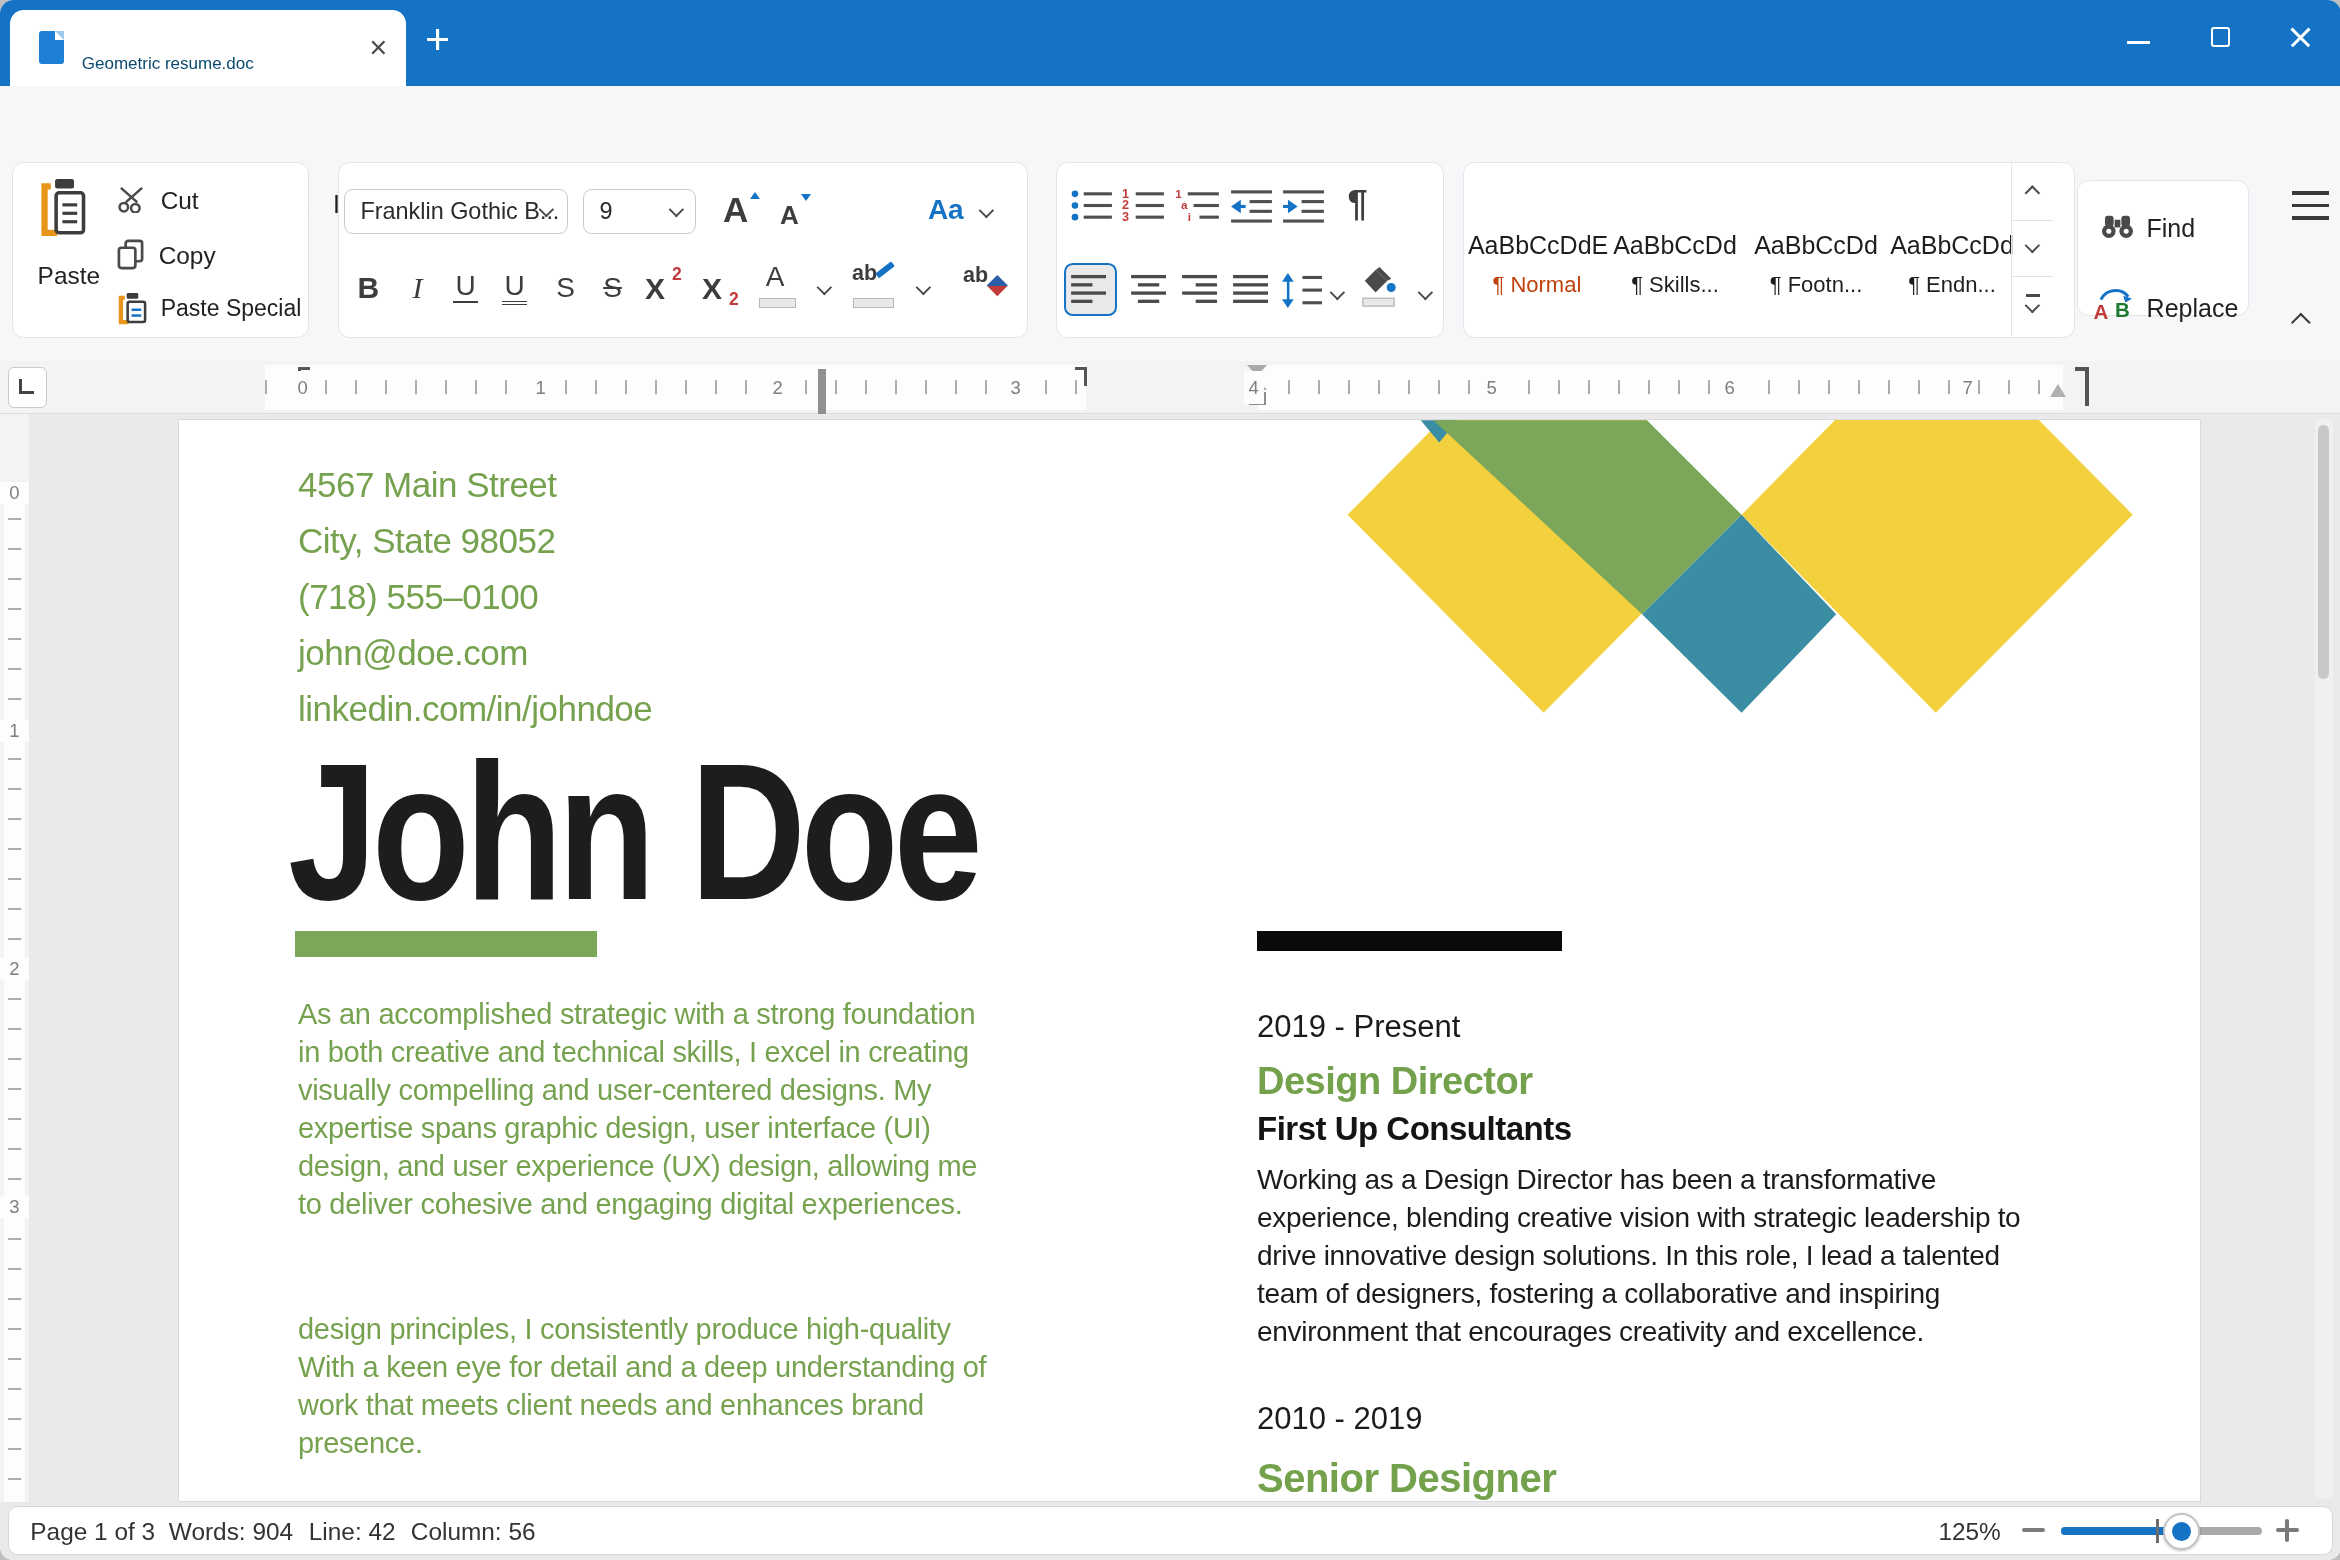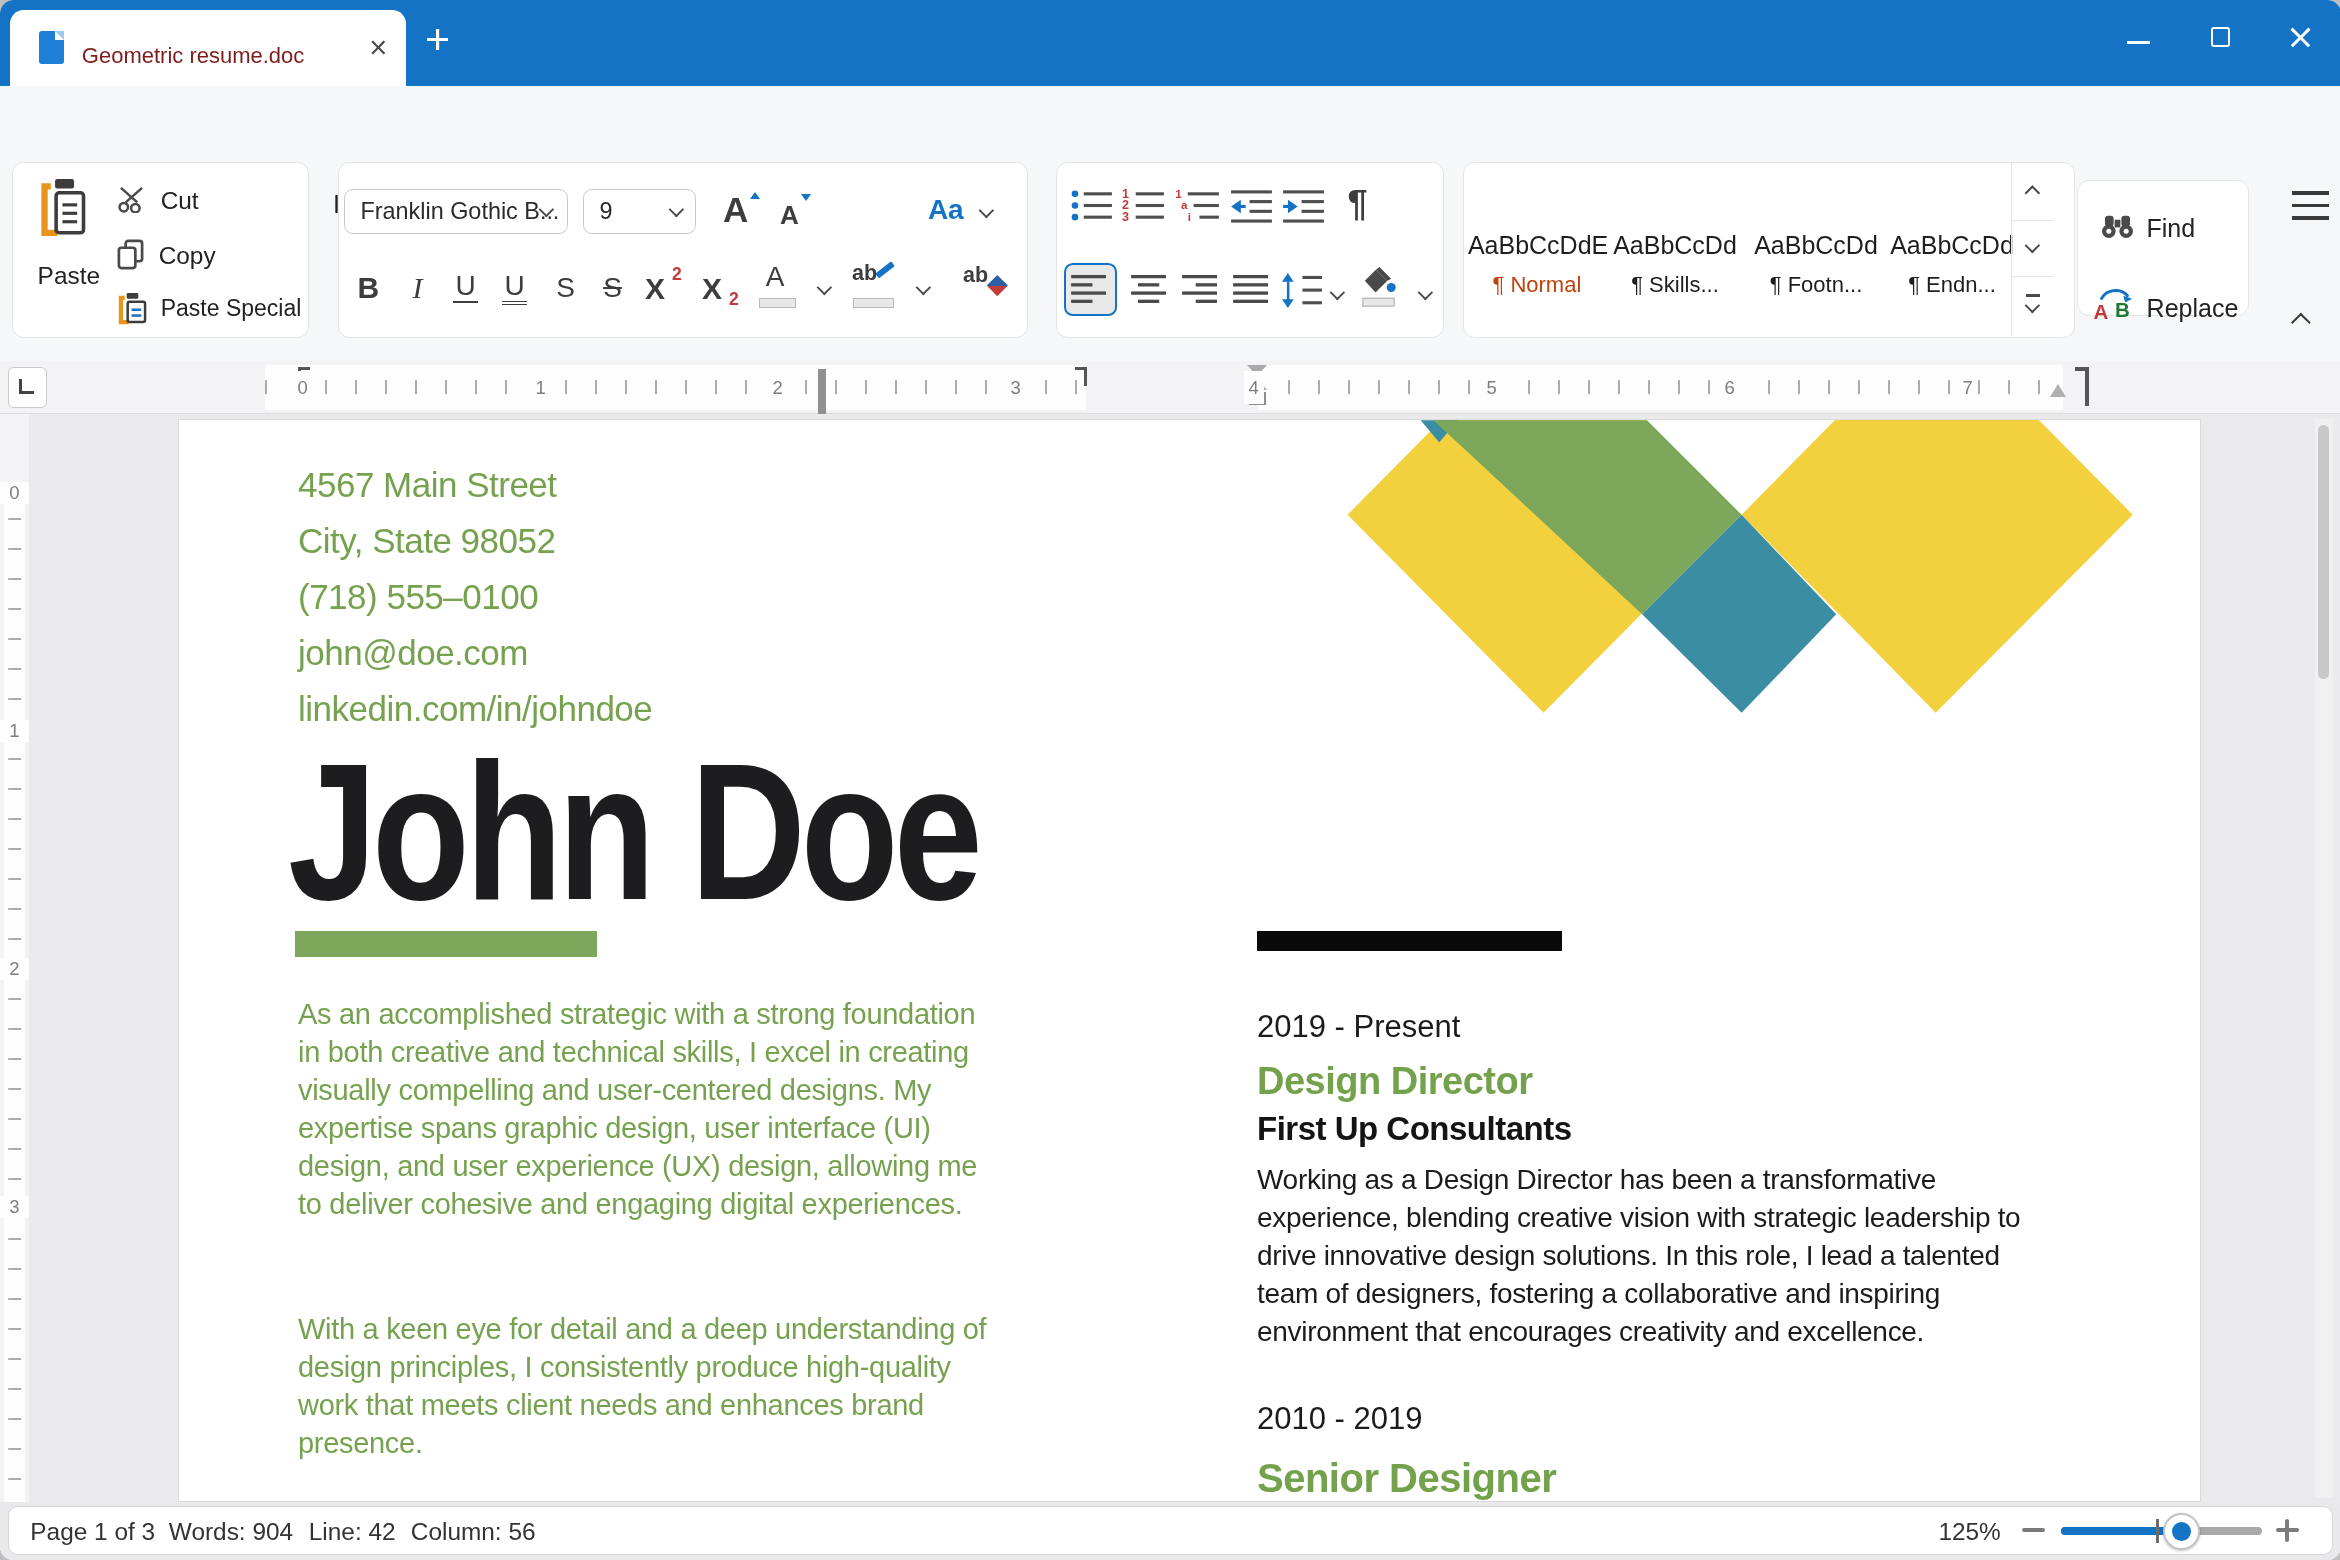--- a/index.html
+++ b/index.html
@@ -5,21 +5,21 @@
   * { margin:0; padding:0; box-sizing:border-box; }
   html,body { width:2341px; height:1560px; background:#BFBFBF; font-family:"Liberation Sans", sans-serif; overflow:hidden; }
   .abs { position:absolute; }
   #window { position:absolute; left:0; top:0; width:2341px; height:1560px; background:#F6F7F9; border-radius:13.7px; overflow:hidden; }
 
   
   .titlebar { left:0; top:0; width:2341px; height:86px; background:#1473C5; }
   .tab { left:9.8px; top:9.8px; width:396px; height:76px; background:#FFFFFF; border-radius:13.7px 13.7px 0 0; }
   .docicon { left:29px; top:21.5px; width:25px; height:33px; background:#1E7FD6; border-radius:2.9px; }
   .docicon::after { content:""; position:absolute; right:0; top:0; border-style:solid; border-width:0 9.8px 9.8px 0; border-color:transparent #9EC9EE #FFFFFF transparent; }
-  .tabtitle { left:72px; top:8px; height:76px; line-height:76px; font-size:22px; color:#7f1d1d; }
+  .tabtitle { left:72px; top:16px; height:76px; line-height:76px; font-size:17px; color:#0c4a6e; }
   .tabclose { left:353px; top:23.4px; width:31px; height:31px; text-align:center; line-height:29px; font-size:31px; color:#4A4A4A; cursor:pointer; }
   .newtab { left:415px; top:13.7px; width:45px; height:55px; color:#FFFFFF; font-size:43px; font-weight:300; text-align:center; line-height:51px; }
   .wbtn { top:27px; width:47px; height:31px; }
   .minbar { left:11.7px; top:13.7px; width:23.4px; height:2.9px; background:#FFF; }
   .maxbox { left:13.7px; top:0px; width:19.5px; height:19.5px; border:2.4px solid #FFF; border-radius:2.9px; }
   .xb { left:11.7px; top:8.8px; width:25px; height:2.5px; background:#FFF; }
 
   
   .menubar { left:0; top:86px; width:2341px; height:72px; }
   .mitem { top:101px; height:35px; font-size:25px; color:#1C1C1C; line-height:35px; cursor:pointer; }
@@ -446,22 +446,22 @@
 
     <div class="abs green" style="left:119px;top:575px;font-size:29px;letter-spacing:-0.3px;line-height:38px;">
       <div class="docline">As an accomplished strategic with a strong foundation</div>
       <div class="docline">in both creative and technical skills, I excel in creating</div>
       <div class="docline">visually compelling and user-centered designs. My</div>
       <div class="docline">expertise spans graphic design, user interface (UI)</div>
       <div class="docline">design, and user experience (UX) design, allowing me</div>
       <div class="docline">to deliver cohesive and engaging digital experiences.</div>
     </div>
     <div class="abs green" style="left:119px;top:890px;font-size:29px;letter-spacing:-0.3px;line-height:38px;">
+      <div class="docline">design principles, I consistently produce high-quality</div>
       <div class="docline">With a keen eye for detail and a deep understanding of</div>
-      <div class="docline">design principles, I consistently produce high-quality</div>
       <div class="docline">work that meets client needs and enhances brand</div>
       <div class="docline">presence.</div>
     </div>
 
     <div class="abs" style="left:1078px;top:511px;width:305px;height:19.5px;background:#0A0A0A;"></div>
     <div class="abs" style="left:1078px;top:589px;font-size:31px;color:#1B1B1B;">2019 - Present</div>
     <div class="abs" style="left:1078px;top:640px;font-size:38px;font-weight:bold;color:#74A24C;letter-spacing:-0.5px;">Design Director</div>
     <div class="abs" style="left:1078px;top:690px;font-size:33px;font-weight:bold;color:#141414;letter-spacing:-0.5px;">First Up Consultants</div>
     <div class="abs" style="left:1078px;top:741px;font-size:28px;color:#1B1B1B;letter-spacing:-0.3px;line-height:38px;">
       <div class="docline">Working as a Design Director has been a transformative</div>

